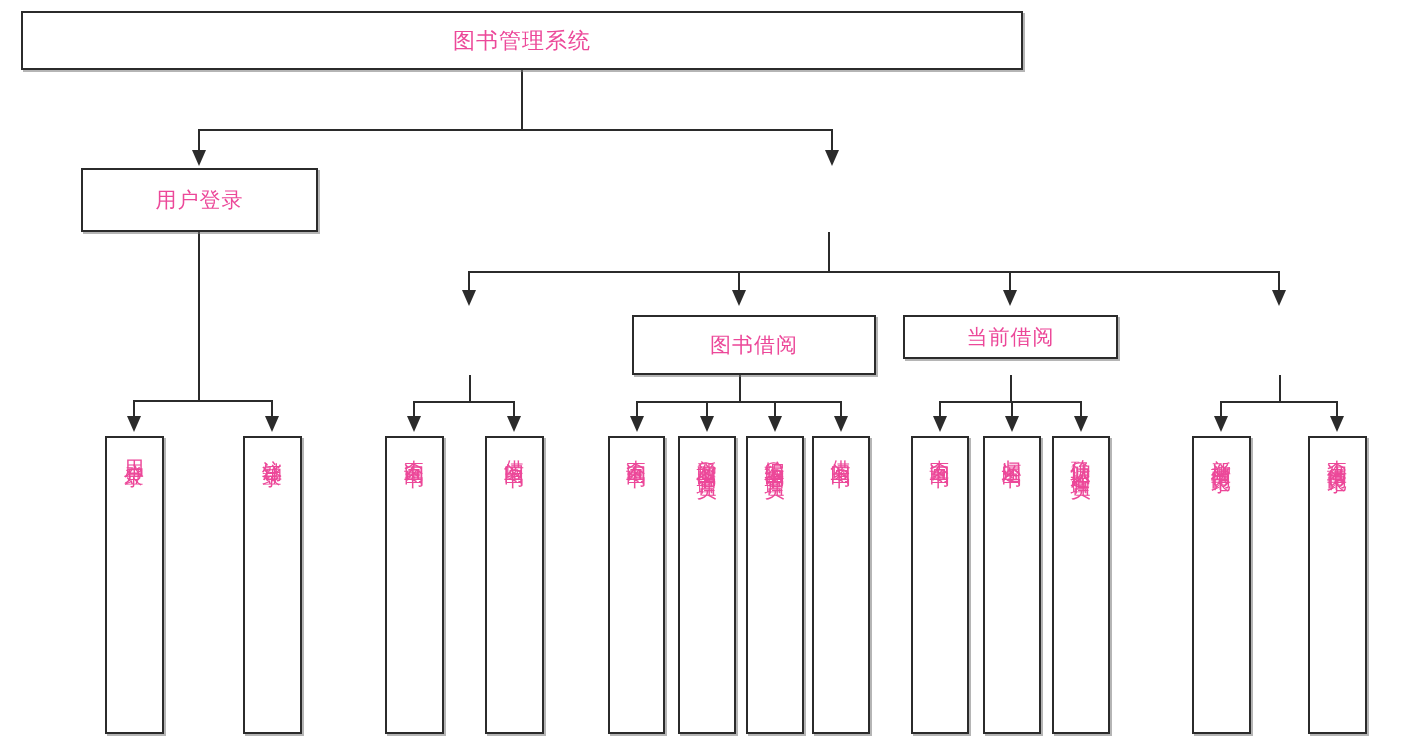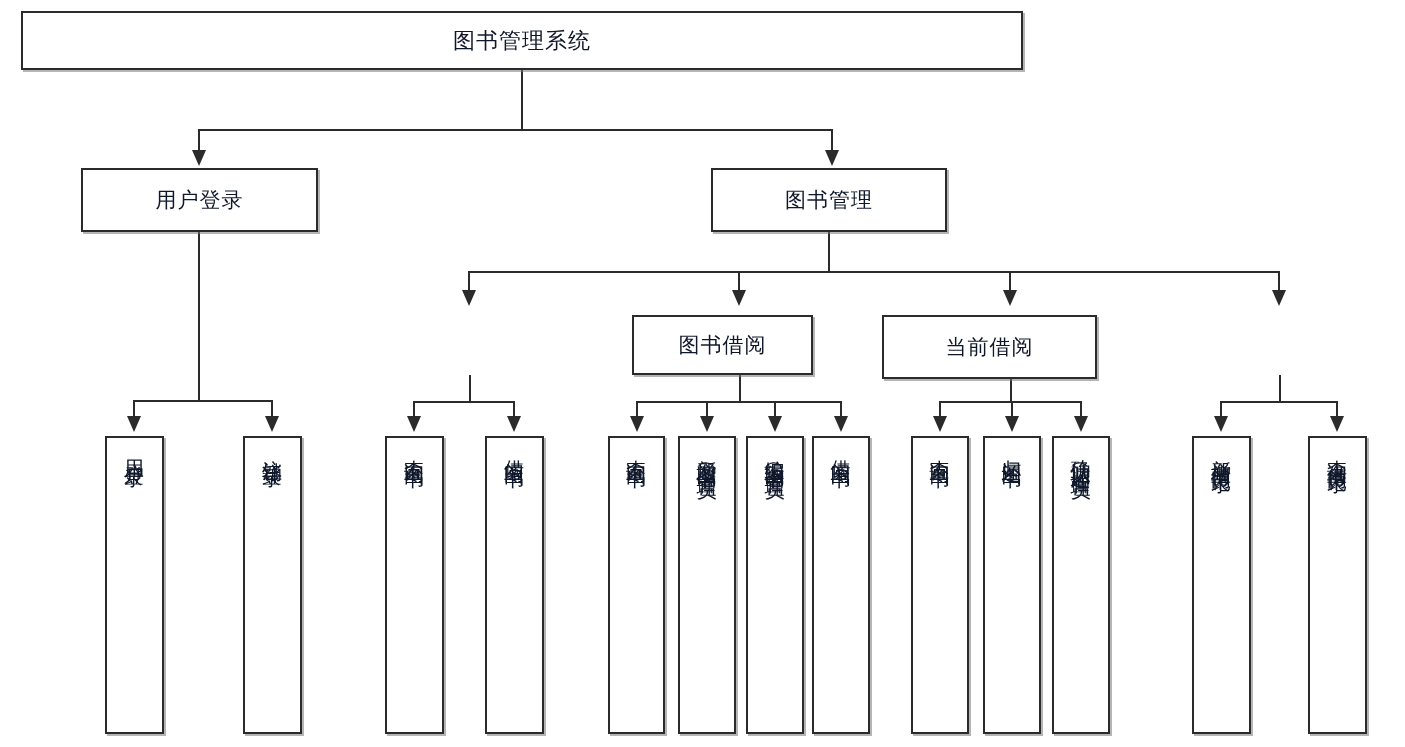--- a/index.html
+++ b/index.html
@@ -24,21 +24,21 @@
     box-sizing: border-box;
     border: 2px solid #2b2b2b;
     background: #ffffff;
     display: flex;
     align-items: center;
     justify-content: center;
     box-shadow: 2px 2px 0 rgba(120,120,120,0.55);
     z-index: 3;
   }
   .node .label {
-    color: #0f172a;
+    color: #ec4899;
     line-height: 1.18;
     text-align: left;
     white-space: pre-line;
   }
   
   .node.horiz .label {
     font-size: 21px;
     letter-spacing: 1px;
   }
   .node.root .label {
@@ -151,28 +151,25 @@
   <div class="vline" style="left:1336px; top:401px; height:17px;"></div>
   <div class="arrow" style="left:1330px; top:416px;"></div>
 
   <div class="node root horiz" style="left:21px; top:11px; width:1002px; height:59px;">
     <span class="label">图书管理系统</span>
   </div>
 
   <div class="node horiz" style="left:81px; top:168px; width:237px; height:64px;">
     <span class="label">用户登录</span>
   </div>
-  <div class="node horiz" style="left:711px; top:168px; width:236px; height:64px;">
-    <span class="label">图书管理</span>
-  </div>
-
-  <div class="node horiz" style="left:632px; top:315px; width:181px; height:60px;">
+
+  <div class="node horiz" style="left:632px; top:315px; width:244px; height:60px;">
     <span class="label">图书借阅</span>
   </div>
-  <div class="node horiz" style="left:882px; top:315px; width:215px; height:64px;">
+  <div class="node horiz" style="left:903px; top:315px; width:215px; height:44px;">
     <span class="label">当前借阅</span>
   </div>
 
   <div class="node vert" style="left:105px; top:436px; width:59px; height:298px;">
     <span class="label">用户登录</span>
   </div>
   <div class="node vert" style="left:243px; top:436px; width:59px; height:298px;">
     <span class="label">注销登录</span>
   </div>
   <div class="node vert" style="left:385px; top:436px; width:59px; height:298px;">

